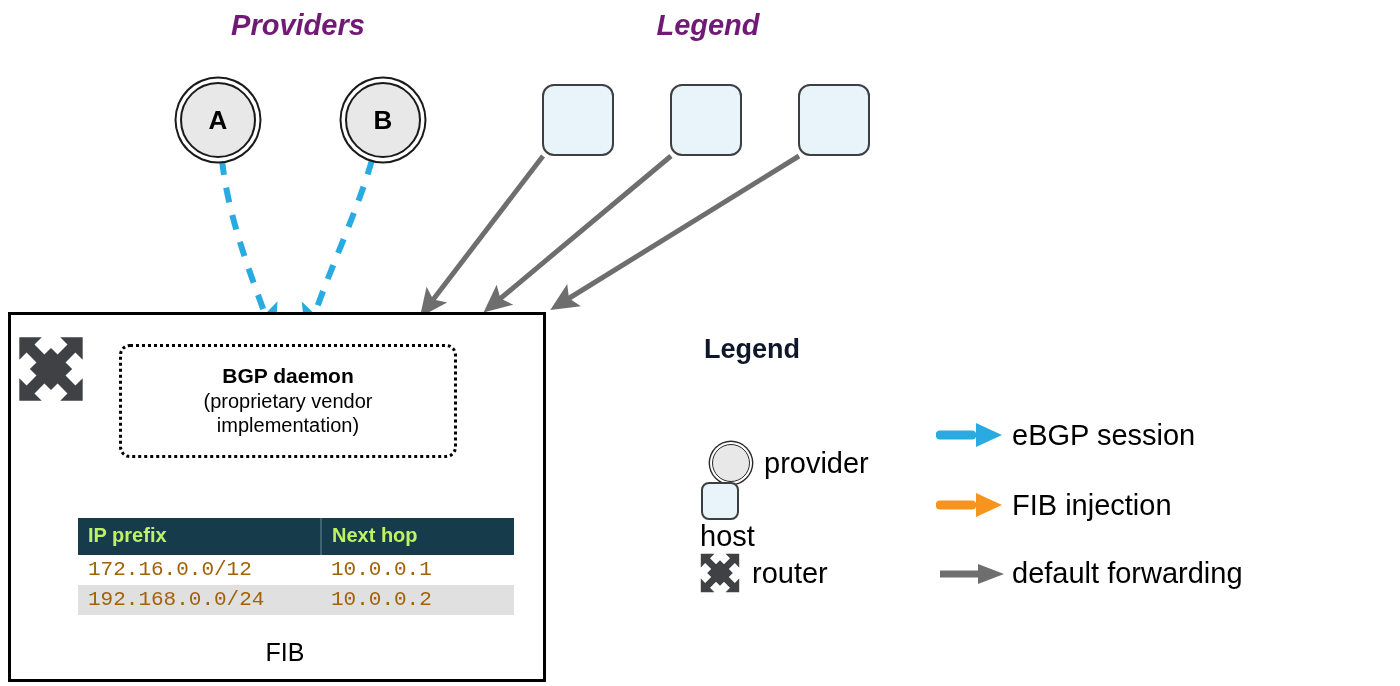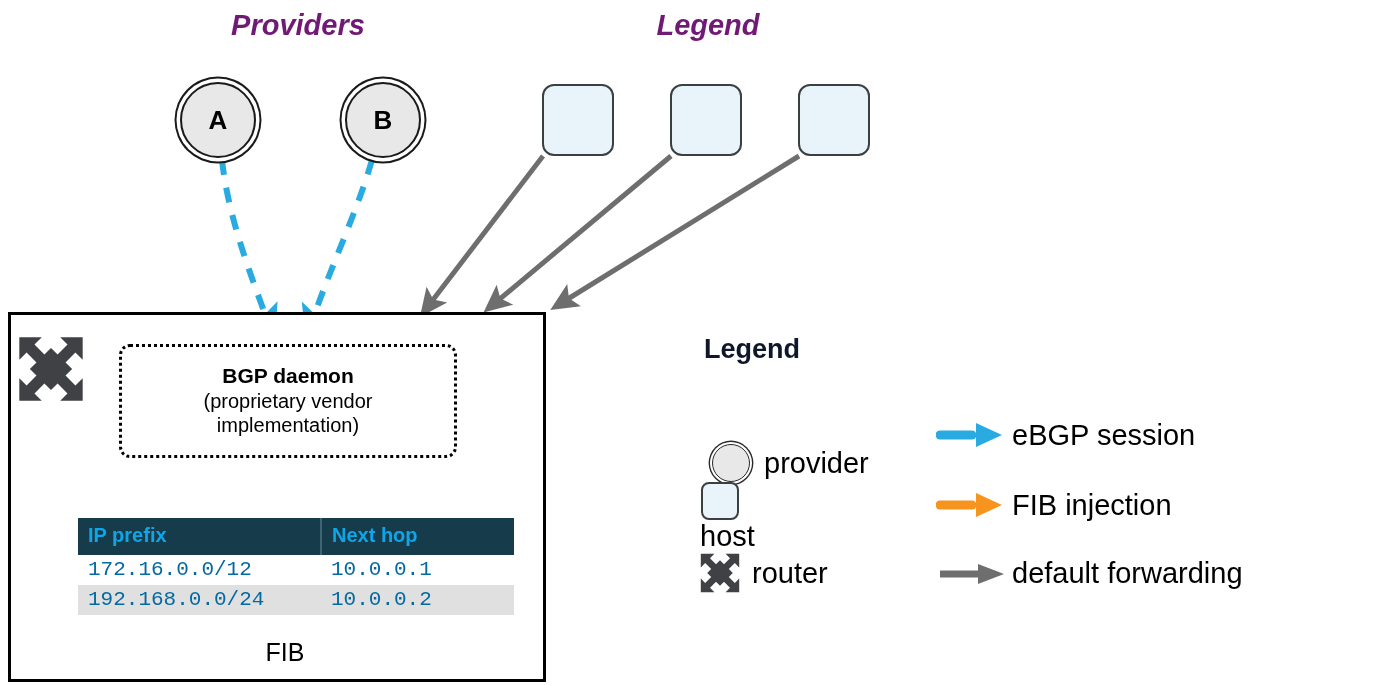--- a/index.html
+++ b/index.html
@@ -129,33 +129,33 @@
   #fib-table {
     position: absolute;
     left: 78px;
     top: 518px;
     width: 414px;
     border-collapse: collapse;
     table-layout: fixed;
   }
   #fib-table th {
     background: #163c4b;
-    color: #0ea5e9;
+    color: #bef264;
     font-family: "Liberation Sans", sans-serif;
     font-weight: bold;
     font-size: 20px;
     text-align: left;
     padding: 6px 0 8px 10px;
     border: none;
   }
   #fib-table th.col-nexthop { border-left: 2px solid #3c6475; margin-top: 35px; }
   #fib-table td {
     font-family: "Liberation Mono", monospace;
     font-size: 21px;
-    color: #0369a1;
+    color: #a16207;
     padding: 3px 0 4px 10px;
     border: none;
     white-space: nowrap;
   }
   #fib-table tbody tr.alt td { background: #e0e0e0; }
   .col-prefix  { width: 232px; }
   .col-nexthop { width: 182px; }
 
   #fib-caption {
     position: absolute;

